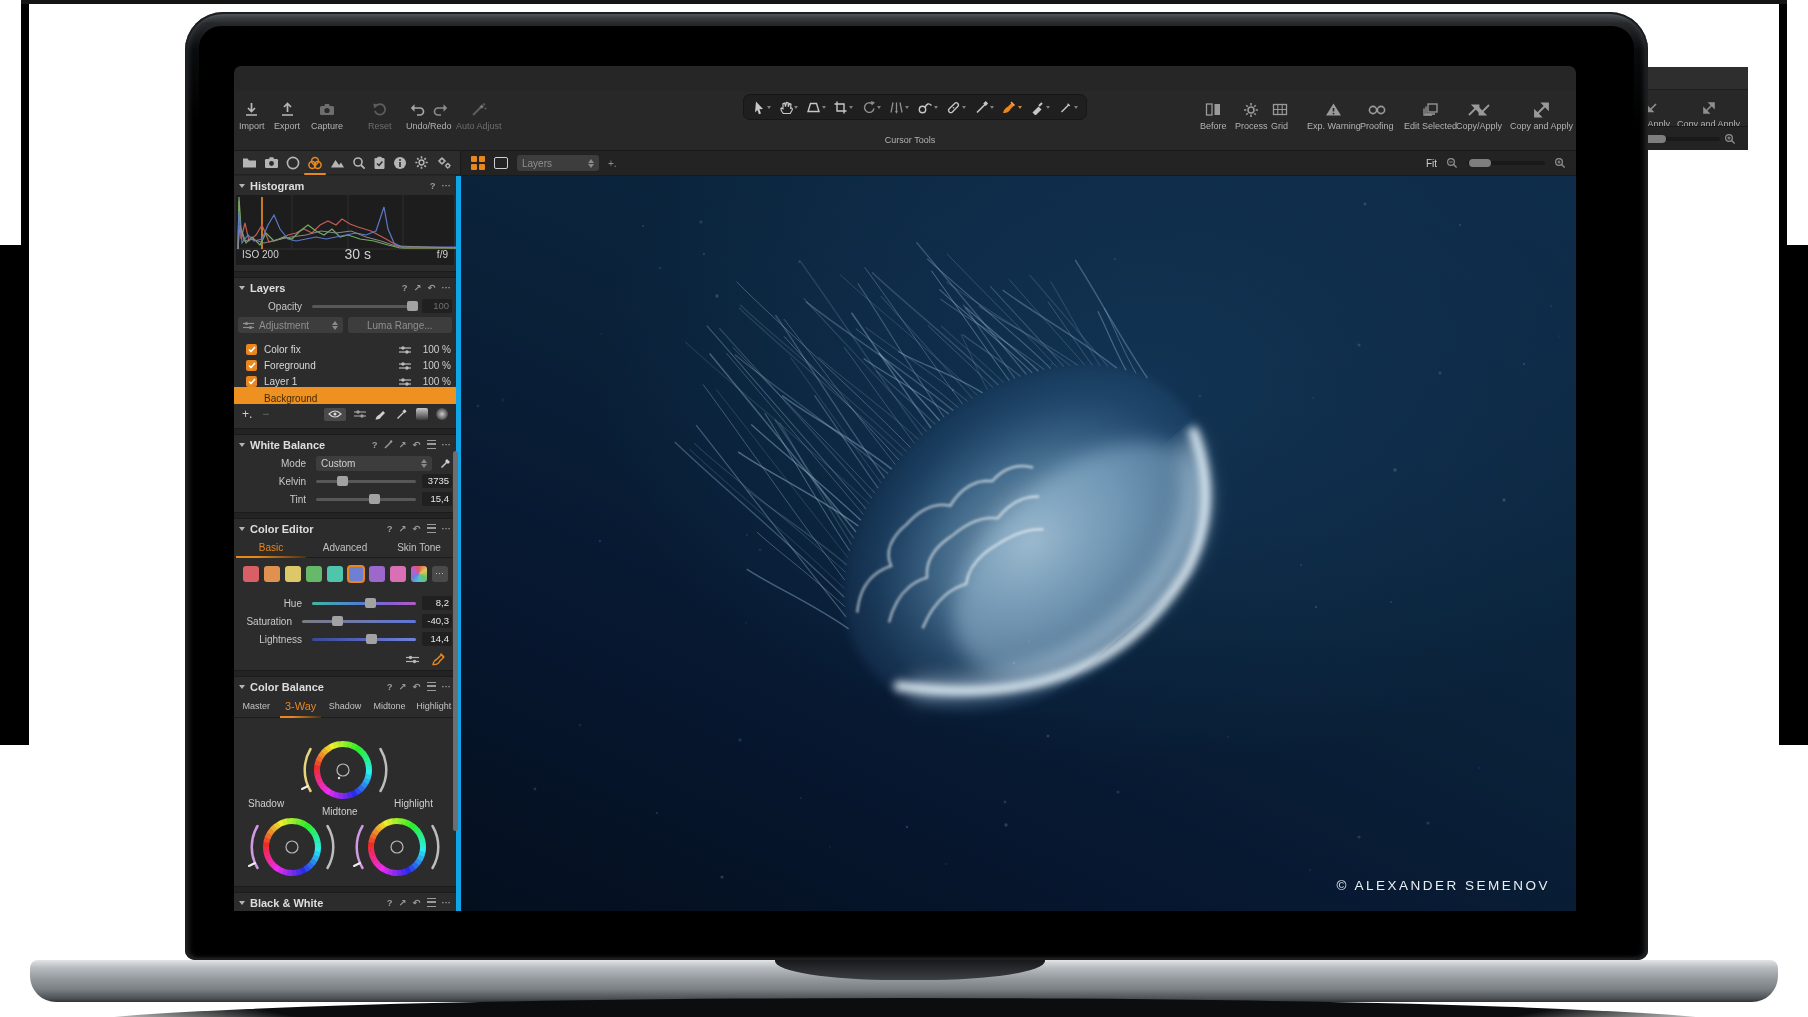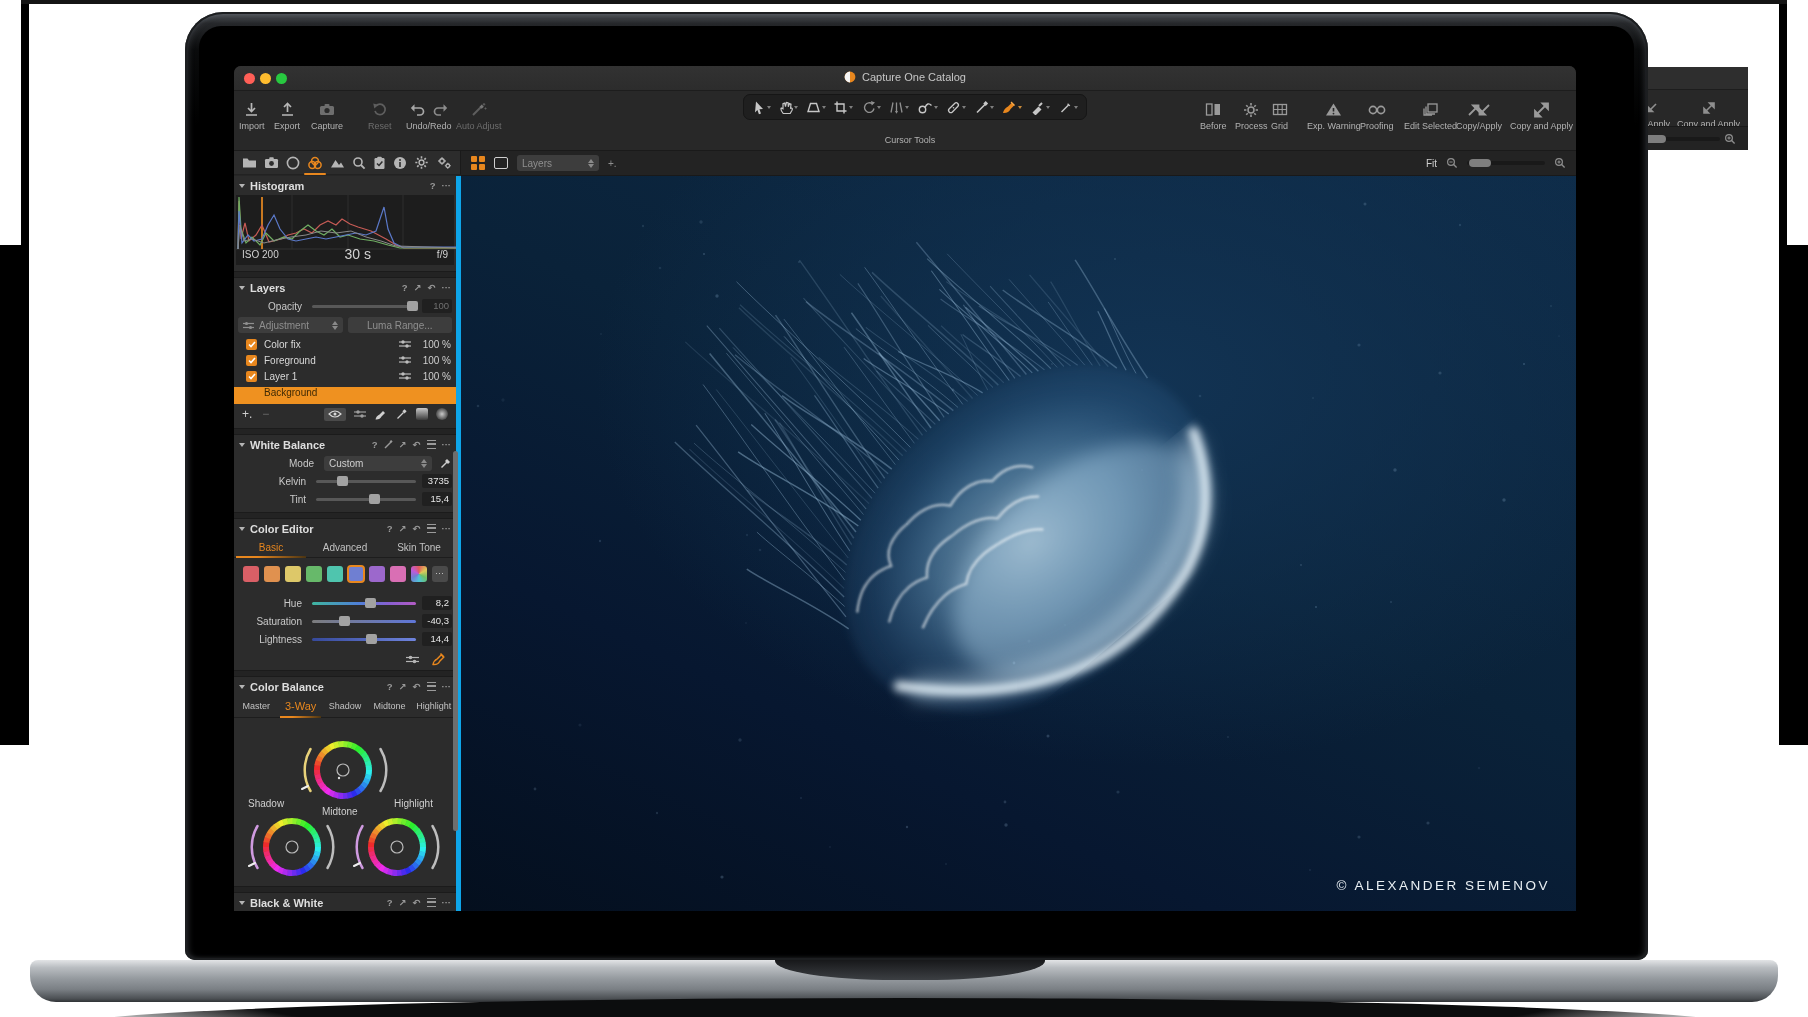--- a/index.html
+++ b/index.html
@@ -69,21 +69,21 @@
   .track{position:relative;height:3px;border-radius:2px;background:#585858;flex:1}
   .thumb{position:absolute;top:-3.5px;width:11px;height:10px;border-radius:2px;background:#a2a2a2;transform:translateX(-5px)}
   .vbox{width:30px;height:14px;background:#202020;border-radius:2px;color:#e8e8e8;font-size:9.5px;text-align:right;
     padding:0 3px;line-height:14px;margin-left:6px;box-sizing:border-box;flex:none}
   .vbox.dim{color:#6f6f6f}
   .ptabs{display:flex;height:19px;border-bottom:1px solid #1d1d1d}
   .ptab{flex:1;text-align:center;font-size:10px;color:#c2c2c2;line-height:19px;position:relative;white-space:nowrap}
   .ptab.on{color:#e8871e}
   .ptab.on::after{content:"";position:absolute;left:2px;right:2px;bottom:-1px;height:2px;
     background:linear-gradient(90deg,#e8871e 30%,#4a3412)}
-  .layerrow{display:flex;align-items:flex-start;height:16px;padding:0 5px 0 12px}
+  .layerrow{display:flex;align-items:flex-end;height:16px;padding:0 5px 0 12px}
   .lcheck{width:11px;height:11px;border-radius:2px;background:#e8871e;display:flex;align-items:center;justify-content:center;flex:none}
   .lname{font-size:10px;color:#d8d8d8;margin-left:7px}
   .lop{font-size:10px;color:#cfcfcf;margin-left:4px;width:36px;text-align:right}
   .swatch{width:16px;height:16px;border-radius:3px}
 
   
   #viewer{left:227px;top:110px;width:1115px;height:735px;overflow:hidden;
     background:radial-gradient(900px 620px at 62% 28%,#123353 0%,rgba(18,51,83,0) 62%),
                linear-gradient(205deg,#0e2c49 0%,#0a2239 45%,#071730 72%,#040f1e 100%)}
   #credit{right:26px;bottom:18px;font-size:13.5px;letter-spacing:2.5px;color:#e9eff3}
@@ -149,34 +149,20 @@
         </svg>
       </span>
   </div>
 </div>
 
 <div id="lid" class="ab"></div>
 <div id="screen" class="ab"></div>
 
 <div id="win" class="ab">
 
-  <div id="titlebar" class="ab">
-    <span class="ab light" style="left:10px;background:#ff5f57"></span>
-    <span class="ab light" style="left:26px;background:#febc2e"></span>
-    <span class="ab light" style="left:42px;background:#28c840"></span>
-    <div id="title" class="ab row" style="justify-content:center;gap:6px">
-      <span>
-          <svg width="12" height="12" viewBox="0 0 12 12">
-            <circle cx="6" cy="6" r="5.4" fill="#e8871e"></circle>
-            <path d="M6 .6 A5.4 5.4 0 0 0 6 11.4 Z" fill="#f5f5f5"></path>
-          </svg>
-        </span>
-      <span>Capture One Catalog</span>
-    </div>
-  </div>
 
   <div id="toolbar" class="ab">
     <div class="tbtn" style="left:5px">
       <span class="ticon">
           <svg width="17" height="17" viewBox="0 0 17 17">
             <g stroke="#b8b8b8" stroke-width="1.7" fill="none">
               <line x1="8.5" y1="2" x2="8.5" y2="10"></line>
               <polyline points="5,7 8.5,10.5 12,7"></polyline>
               <line x1="3" y1="14" x2="14" y2="14"></line>
             </g>
@@ -741,21 +727,21 @@
               <line x1="1" y1="8" x2="7" y2="2" stroke="#9a9a9a" stroke-width="1.4"></line>
               <rect x="6" y="0.4" width="2.2" height="2.2" transform="rotate(45 7.1 1.5)" fill="#9a9a9a"></rect>
             </svg>
           </span>
         <span>↗</span>
         <span>↶</span>
         <span class="hmenu"></span>
         <span>···</span>
       </span>
     </div>
-    <div class="srow" style="padding-left:18px">
+    <div class="srow" style="padding-left:10px">
       <span class="slab" style="width:62px">Mode</span>
       <span class="drop" style="flex:1;margin-left:10px;height:15px">
         <span class="droptext" style="color:#cfcfcf">Custom</span>
         <span class="steppers">
             <span class="tri-u"></span>
             <span class="tri-d"></span>
           </span>
       </span>
       <span style="margin-left:8px">
           <svg width="12" height="12" viewBox="0 0 12 12">
@@ -810,21 +796,21 @@
       <span class="swatch" style="background:#4a4a4a;color:#cfcfcf;font-size:9px;text-align:center;line-height:15px">···</span>
     </div>
     <div style="height:6px"></div>
     <div class="srow" style="padding-left:10px">
       <span class="slab" style="width:58px">Hue</span>
       <span class="track" style="margin-left:10px;background:linear-gradient(90deg,#3fb6a0,#4f7fd8 45%,#8a5fd0 75%,#b35bc4)">
           <span class="thumb" style="left:56%"></span>
         </span>
       <span class="vbox">8,2</span>
     </div>
-    <div class="srow" style="padding-left:10px">
+    <div class="srow" style="padding-left:0">
       <span class="slab" style="width:58px">Saturation</span>
       <span class="track" style="margin-left:10px;background:linear-gradient(90deg,#7c7c7c,#5f76d8)">
           <span class="thumb" style="left:31%"></span>
         </span>
       <span class="vbox">-40,3</span>
     </div>
     <div class="srow" style="padding-left:10px">
       <span class="slab" style="width:58px">Lightness</span>
       <span class="track" style="margin-left:10px;background:linear-gradient(90deg,#36499a,#6f84dd)">
           <span class="thumb" style="left:57%"></span>

